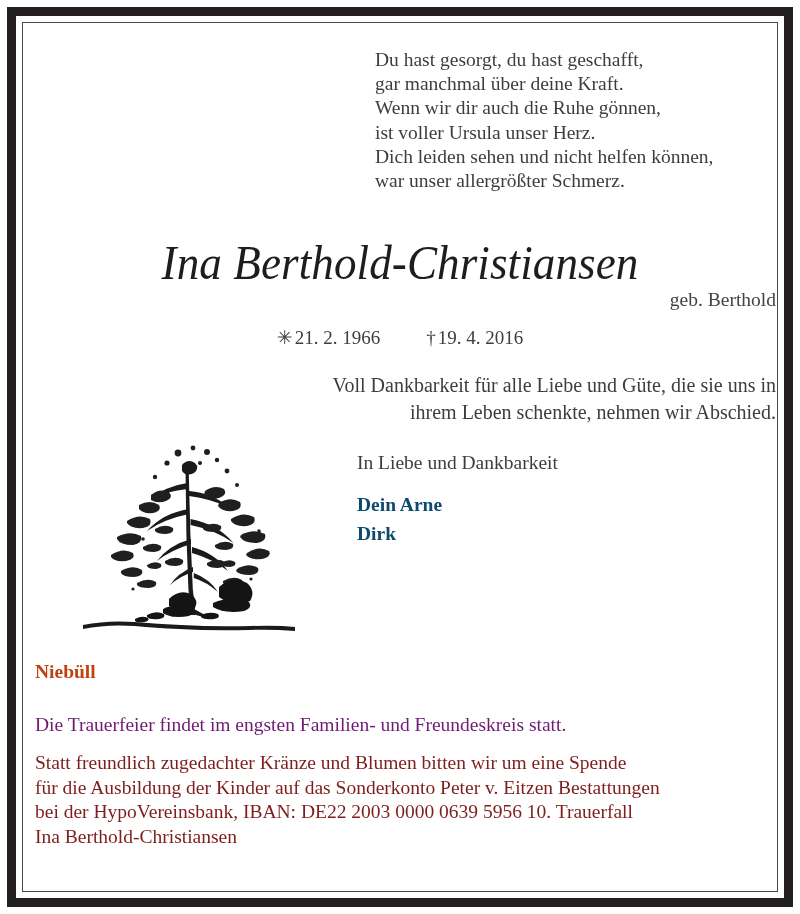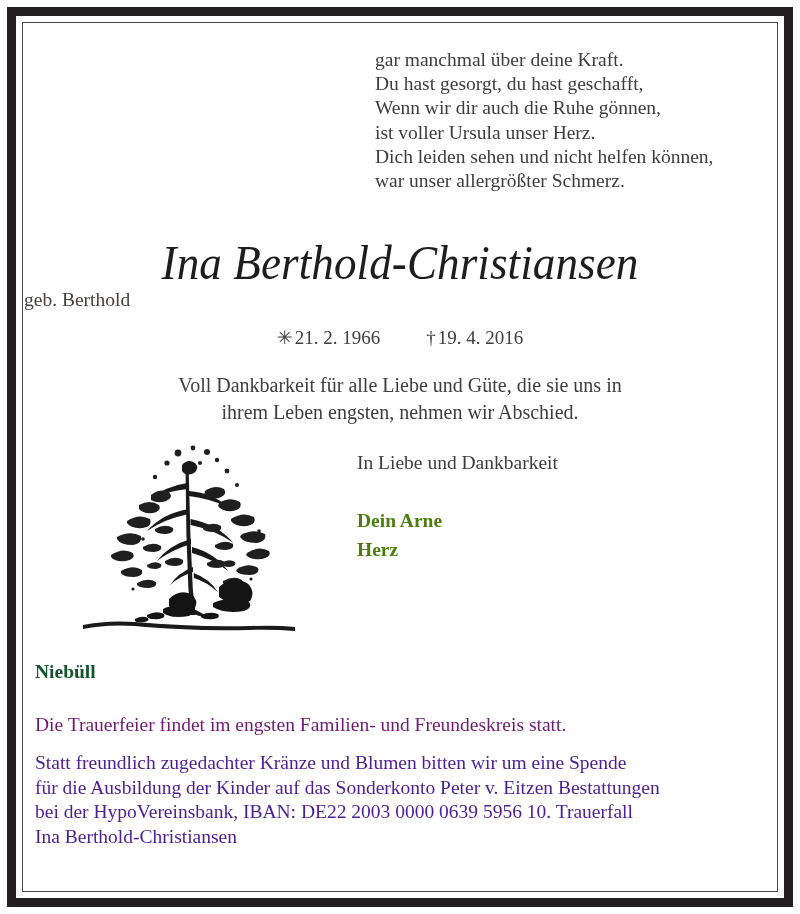--- a/index.html
+++ b/index.html
@@ -76,21 +76,21 @@
     font-weight: 400;
     letter-spacing: 0.1px;
     color: #1d1d1d;
     transform: scaleX(0.92);
   }
   .maiden {
     position: absolute;
     left: 0;
     right: 0;
     top: 265px;
-    text-align: left;
+    text-align: right;
     font-size: 19.5px;
     color: #45423f;
   }
   .dates {
     position: absolute;
     left: 0;
     right: 0;
     top: 302px;
     text-align: center;
     font-size: 19px;
@@ -99,21 +99,21 @@
   }
   .dates .date-birth { margin-right: 46px; }
   .dates .sym { letter-spacing: 2px; }
 
   
   .dedication {
     position: absolute;
     left: 0;
     right: 0;
     top: 348px;
-    text-align: center;
+    text-align: right;
     font-size: 20px;
     line-height: 27px;
     color: #3d3d3d;
   }
 
   
   .tree-wrap {
     position: absolute;
     left: 57px;
     top: 415px;
@@ -123,86 +123,86 @@
   .tree-wrap svg { display: block; width: 100%; height: 100%; }
 
   .family {
     position: absolute;
     left: 333px;
     top: 428px;
   }
   .family-lead {
     font-size: 19.5px;
     color: #3d3d3d;
-    margin-bottom: 32px;
+    margin-bottom: 16px;
   }
   .family-name {
     font-size: 19.5px;
     font-weight: 700;
-    color: #4d7c0f;
+    color: #0c4a6e;
     line-height: 29px;
   }
 
   
   .place {
     position: absolute;
     left: 11px;
     top: 637px;
     font-size: 19.5px;
     font-weight: 700;
-    color: #14532d;
+    color: #c2410c;
   }
   .ceremony {
     position: absolute;
     left: 11px;
     top: 690px;
     font-size: 19.5px;
     color: #701a75;
   }
   .donation {
     position: absolute;
     left: 11px;
     top: 727px;
     width: 714px;
     font-size: 19.5px;
     line-height: 24.5px;
-    color: #4c1d95;
+    color: #7f1d1d;
     text-align: justify;
   }
   .donation .last-line { text-align: left; }
 </style>
 </head>
 <body>
 
 <div class="notice">
 
   <div class="frame-outer"></div>
   <div class="frame-inner"></div>
 
   <div class="content">
 
     <div class="poem">
+      <div>Du hast gesorgt, du hast geschafft,</div>
       <div>gar manchmal über deine Kraft.</div>
-      <div>Du hast gesorgt, du hast geschafft,</div>
       <div>Wenn wir dir auch die Ruhe gönnen,</div>
       <div>ist voller Ursula unser Herz.</div>
       <div>Dich leiden sehen und nicht helfen können,</div>
       <div>war unser allergrößter Schmerz.</div>
     </div>
 
     <div class="name">Ina Berthold-Christiansen</div>
     <div class="maiden">geb. Berthold</div>
 
     <div class="dates">
       <span class="date-birth"><span class="sym">✳</span><span>21. 2. 1966</span></span><span class="date-death"><span class="sym">†</span><span>19. 4. 2016</span></span>
     </div>
 
     <div class="dedication">
       <div>Voll Dankbarkeit für alle Liebe und Güte, die sie uns in</div>
-      <div>ihrem Leben engsten, nehmen wir Abschied.</div>
+      <div>ihrem Leben schenkte, nehmen wir Abschied.</div>
     </div>
 
     <div class="tree-wrap">
       <svg viewBox="0 0 216 195" xmlns="http://www.w3.org/2000/svg" aria-hidden="true">
         <g fill="#1a1a1a">
 
           <path d="M104.5 28 L107.6 28 L109.4 95 L111.8 150 L114.6 176 L109.8 176 L107.4 150 L105.4 96 Z"></path>
 
           <path d="M106 168 q-9 5 -16 10 q9 -2 15 -5 z"></path>
           <path d="M113 170 q9 5 17 9 q-10 -1 -17 -4 z"></path>
@@ -270,21 +270,21 @@
           <path d="M54 180 q7 -4 13 -1 q2 3 -4 4 q-7 1 -9 -1 z"></path>
         </g>
 
         <path d="M2 186 q24 -5 52 -3 q22 2 46 3 q34 2 70 1 q26 -1 44 1 l0 4 q-24 -2 -46 -1 q-36 1 -70 -1 q-24 -1 -44 -3 q-28 -2 -52 3 z" fill="#1a1a1a"></path>
       </svg>
     </div>
 
     <div class="family">
       <div class="family-lead">In Liebe und Dankbarkeit</div>
       <div class="family-name">Dein Arne</div>
-      <div class="family-name">Herz</div>
+      <div class="family-name">Dirk</div>
     </div>
 
     <div class="place">Niebüll</div>
     <div class="ceremony">Die Trauerfeier findet im engsten Familien- und Freundeskreis statt.</div>
 
     <div class="donation">
       <div>Statt freundlich zugedachter Kränze und Blumen bitten wir um eine Spende</div>
       <div>für die Ausbildung der Kinder auf das Sonderkonto Peter v. Eitzen Bestattungen</div>
       <div>bei der HypoVereinsbank, IBAN: DE22 2003 0000 0639 5956 10. Trauerfall</div>
       <div class="last-line">Ina Berthold-Christiansen</div>

